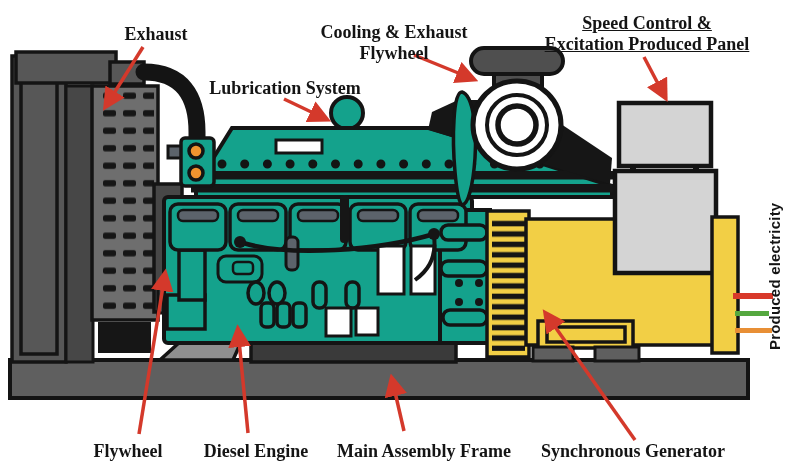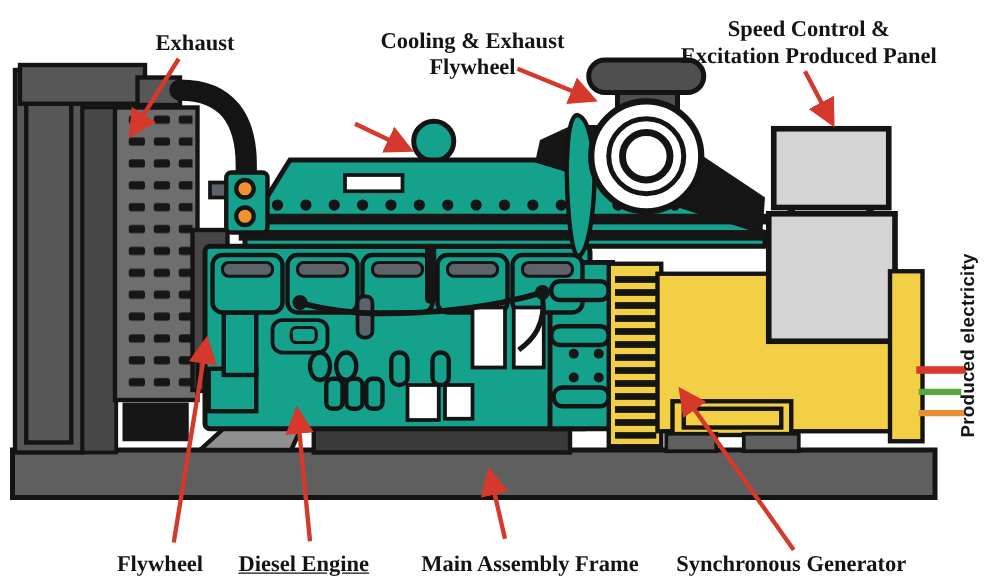--- a/index.html
+++ b/index.html
@@ -174,27 +174,28 @@
     <path class="arrow" d="M414,55 L473,79" marker-end="url(#ah)"></path>
     <path class="arrow" d="M644,57 L665,97" marker-end="url(#ah)"></path>
     <path class="arrow" d="M139,434 L165,274" marker-end="url(#ah)"></path>
     <path class="arrow" d="M248,433 L238,330" marker-end="url(#ah)"></path>
     <path class="arrow" d="M404,431 L392,379" marker-end="url(#ah)"></path>
     <path class="arrow" d="M635,440 L546,314" marker-end="url(#ah)"></path>
   </g>
 </svg>
 
 <div class="lbl" style="left:100px;top:24px;width:112px;">Exhaust</div>
-<div class="lbl" style="left:300px;top:22px;width:156px;">
+<div class="lbl" style="left:196px;top:78px;width:178px;">Lubrication System</div>
+<div class="lbl" style="left:316px;top:22px;width:156px;">
   <span>Cooling &amp; Exhaust</span>
   <span class="l2">Flywheel</span>
 </div>
-<div class="lbl" style="left:542px;top:13px;width:210px;">
+<div class="lbl" style="left:542px;top:13px;width:210px;text-decoration:underline;">
   <span>Speed Control &amp;</span>
   <span class="l2">Excitation Produced Panel</span>
 </div>
 <div class="lbl" style="left:68px;top:441px;width:120px;">Flywheel</div>
-<div class="lbl" style="left:178px;top:441px;width:130px;text-decoration:underline;">Diesel Engine</div>
+<div class="lbl" style="left:191px;top:441px;width:130px;">Diesel Engine</div>
 <div class="lbl" style="left:538px;top:441px;width:190px;">Synchronous Generator</div>
 <div class="lbl" style="left:334px;top:441px;width:180px;">Main Assembly Frame</div>
 <div id="produced-elec">Produced electricity</div>
 
 </div>
 
 </body></html>

